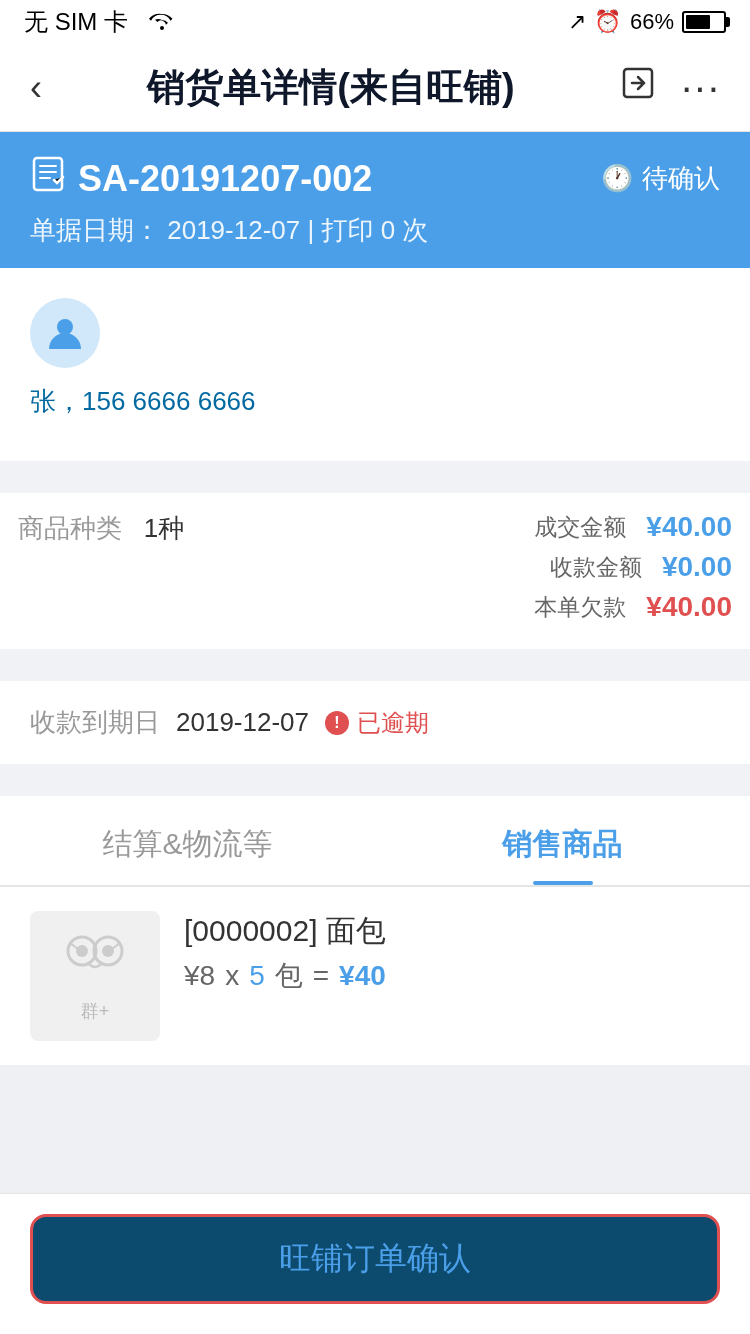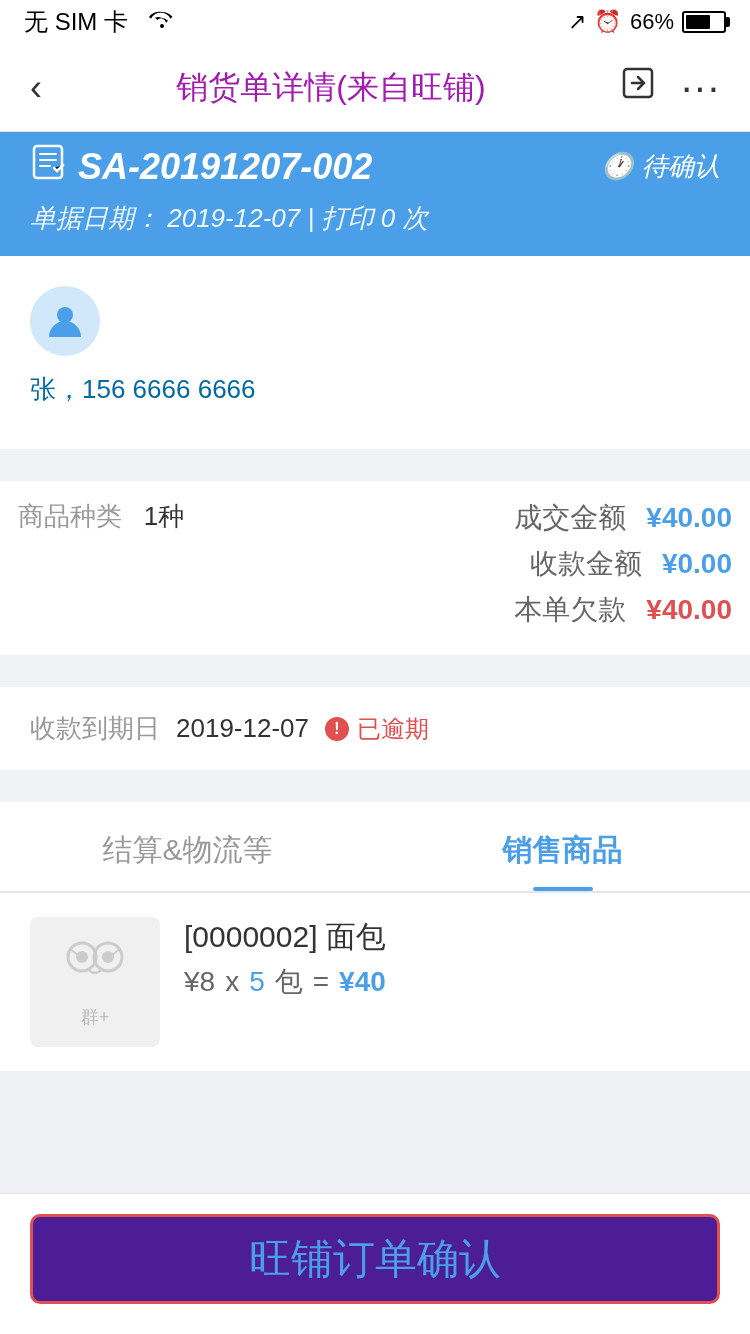--- a/index.html
+++ b/index.html
@@ -17,21 +17,21 @@
       width: 100%;
       height: 44px;
       background: #fff;
       display: flex;
       align-items: center;
       justify-content: space-between;
       padding: 0 24px;
       font-size: 24px;
       font-weight: 500;
     }
-    .status-left { display: flex; align-items: flex-start; gap: 20px; }
+    .status-left { display: flex; align-items: center; gap: 20px; }
     .status-center { font-size: 28px; font-weight: 600; }
     .status-right { display: flex; align-items: center; gap: 8px; font-size: 22px; }
     .battery-icon {
       display: inline-block;
       width: 44px; height: 22px;
       border: 2px solid #000;
       border-radius: 3px;
       position: relative;
       padding: 2px;
     }
@@ -56,40 +56,39 @@
       width: 100%;
       height: 88px;
       background: #fff;
       display: flex;
       align-items: center;
       justify-content: space-between;
       padding: 0 30px;
       border-bottom: 1px solid #e5e5e5;
     }
     .nav-title {
-      font-size: 32px;
-      font-weight: 400;
-      color: #a21caf;
+      font-size: 38px;
+      font-weight: 700;
+      color: #0f172a;
     }
     .nav-icons { display: flex; align-items: center; gap: 24px; }
     .nav-icon-btn {
       font-size: 40px;
       color: #333;
       background: none;
       border: none;
       cursor: pointer;
     }
     .back-icon { font-size: 36px; color: #333; }
 
     
     .blue-header {
       background: #4a9fe8;
-      padding: 12px 30px 20px;
+      padding: 24px 30px 20px;
       color: #fff;
-      font-style: italic;
     }
     .blue-header-top {
       display: flex;
       justify-content: space-between;
       align-items: center;
       margin-bottom: 12px;
     }
     .order-id {
       font-size: 36px;
       font-weight: 700;
@@ -155,21 +154,21 @@
     .summary-left-label { color: #999; }
     .summary-left-value { color: #333; font-size: 26px; }
     .summary-right { text-align: right; }
     .summary-row {
       display: flex;
       justify-content: flex-end;
       align-items: center;
       margin-bottom: 8px;
       gap: 20px;
     }
-    .summary-row-label { font-size: 28px; color: #666; }
+    .summary-row-label { font-size: 23px; color: #666; }
     .summary-amount { font-size: 28px; font-weight: 600; }
     .amount-blue { color: #4a9fe8; }
     .amount-red { color: #e05050; }
 
     
     .due-card {
       background: #fff;
       padding: 24px 30px;
       margin-bottom: 16px;
       display: flex;
@@ -277,24 +276,24 @@
       position: fixed;
       bottom: 0;
       width: 750px;
       padding: 20px 30px 30px;
       background: #fff;
       border-top: 1px solid #e5e5e5;
     }
     .confirm-btn {
       width: 100%;
       height: 90px;
-      background: #4c1d95;
+      background: #0c4a6e;
       border: 3px solid #e05050;
-      border-radius: 10px;
-      font-size: 42px;
+      border-radius: 16px;
+      font-size: 32px;
       color: #4a9fe8;
       font-weight: 500;
       cursor: pointer;
       display: flex;
       align-items: center;
       justify-content: center;
     }
 
     .divider { height: 16px; background: #f0f2f5; }
   </style>

